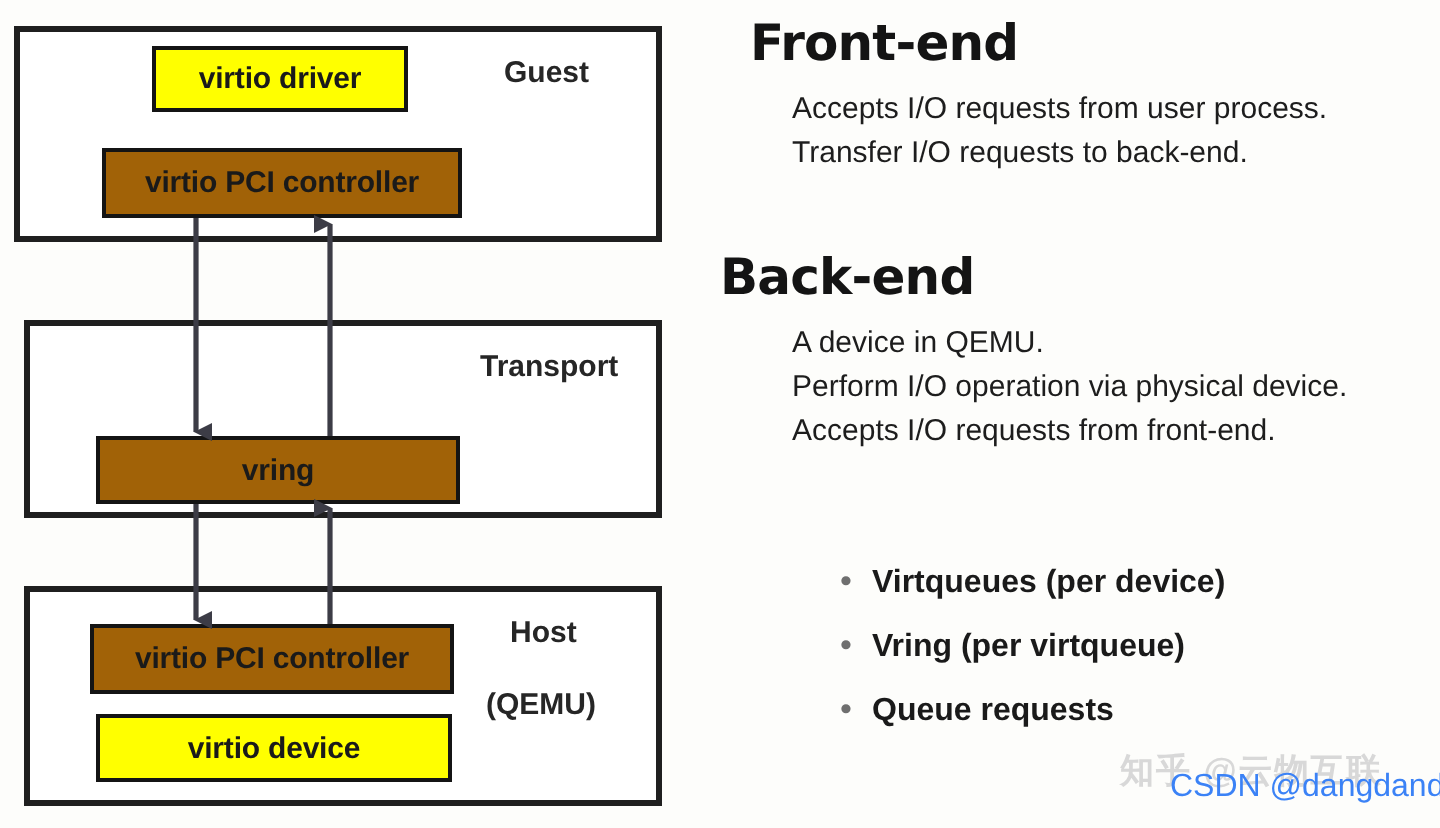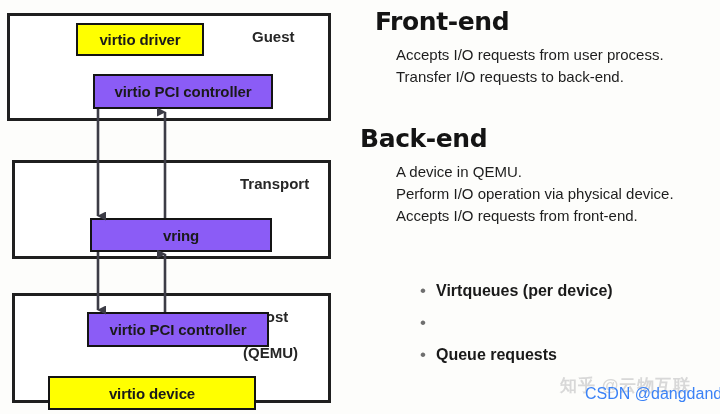--- a/index.html
+++ b/index.html
@@ -52,28 +52,28 @@
     border: 2.5px solid #141414;
     display: flex;
     align-items: center;
     justify-content: center;
     font-size: 15px;
     font-weight: 700;
     color: #1a1a1a;
     letter-spacing: -0.1px;
     white-space: nowrap;
   }
-  .node.grey   { background: #8b5cf6; margin-left: 42px; }
+  .node.grey   { background: #a16207; }
   .node.yellow { background: #ffff00; }
 
   #node-virtio-driver   { left: 76px; top: 23px;  width: 128px; height: 33px; }
   #node-guest-pci       { left: 51px; top: 74px;  width: 180px; height: 35px; }
   #node-vring           { left: 48px; top: 218px; width: 182px; height: 34px; }
   #node-host-pci        { left: 45px; top: 312px; width: 182px; height: 35px; }
-  #node-virtio-device   { left: 48px; top: 376px; width: 208px; height: 34px; }
+  #node-virtio-device   { left: 48px; top: 357px; width: 178px; height: 34px; }
 
   
   #arrows {
     position: absolute;
     left: 0; top: 0;
     width: 355px; height: 414px;
     pointer-events: none;
   }
 
   
@@ -207,20 +207,21 @@
     <div>Accepts I/O requests from front-end.</div>
   </div>
 
   <div id="bullets">
     <div class="bullet-row">
       <span class="bullet-dot">•</span>
       <span class="bullet-text">Virtqueues (per device)</span>
     </div>
     <div class="bullet-row">
       <span class="bullet-dot">•</span>
+      <span class="bullet-text">Vring (per virtqueue)</span>
     </div>
     <div class="bullet-row">
       <span class="bullet-dot">•</span>
       <span class="bullet-text">Queue requests</span>
     </div>
   </div>
 </div>
 
 <div id="watermark-zhihu">知乎 @云物互联</div>
 <div id="watermark-csdn">CSDN @dangdanding</div>

